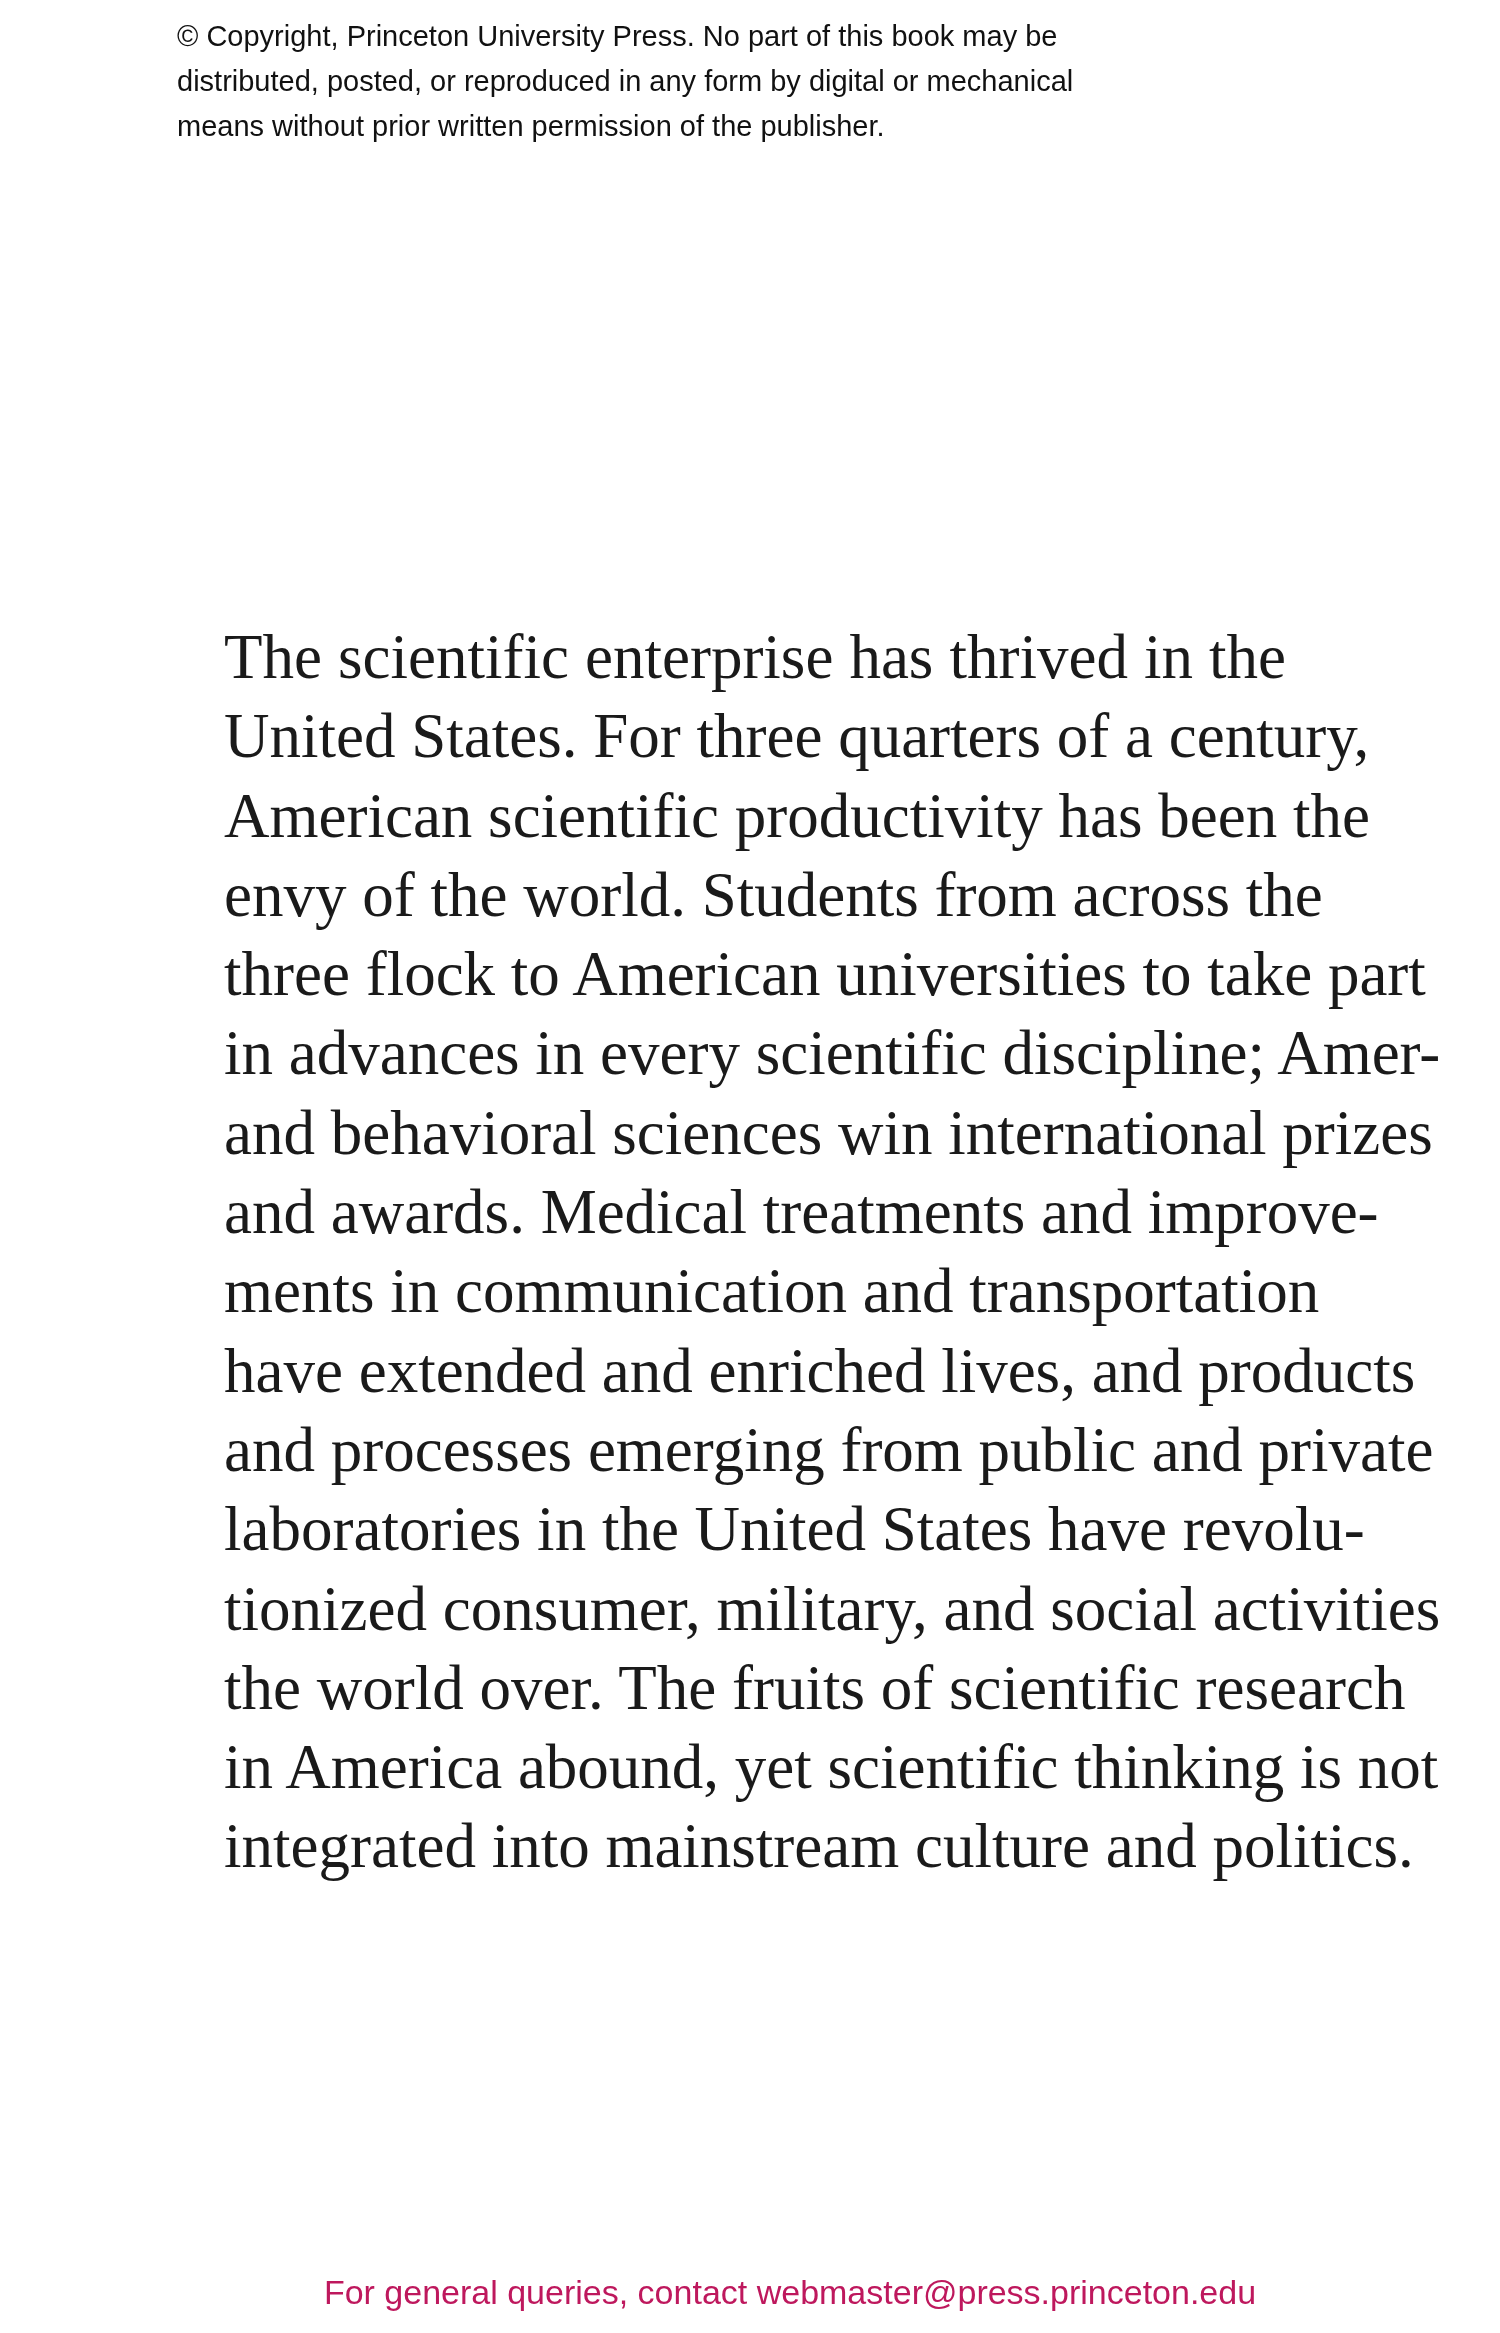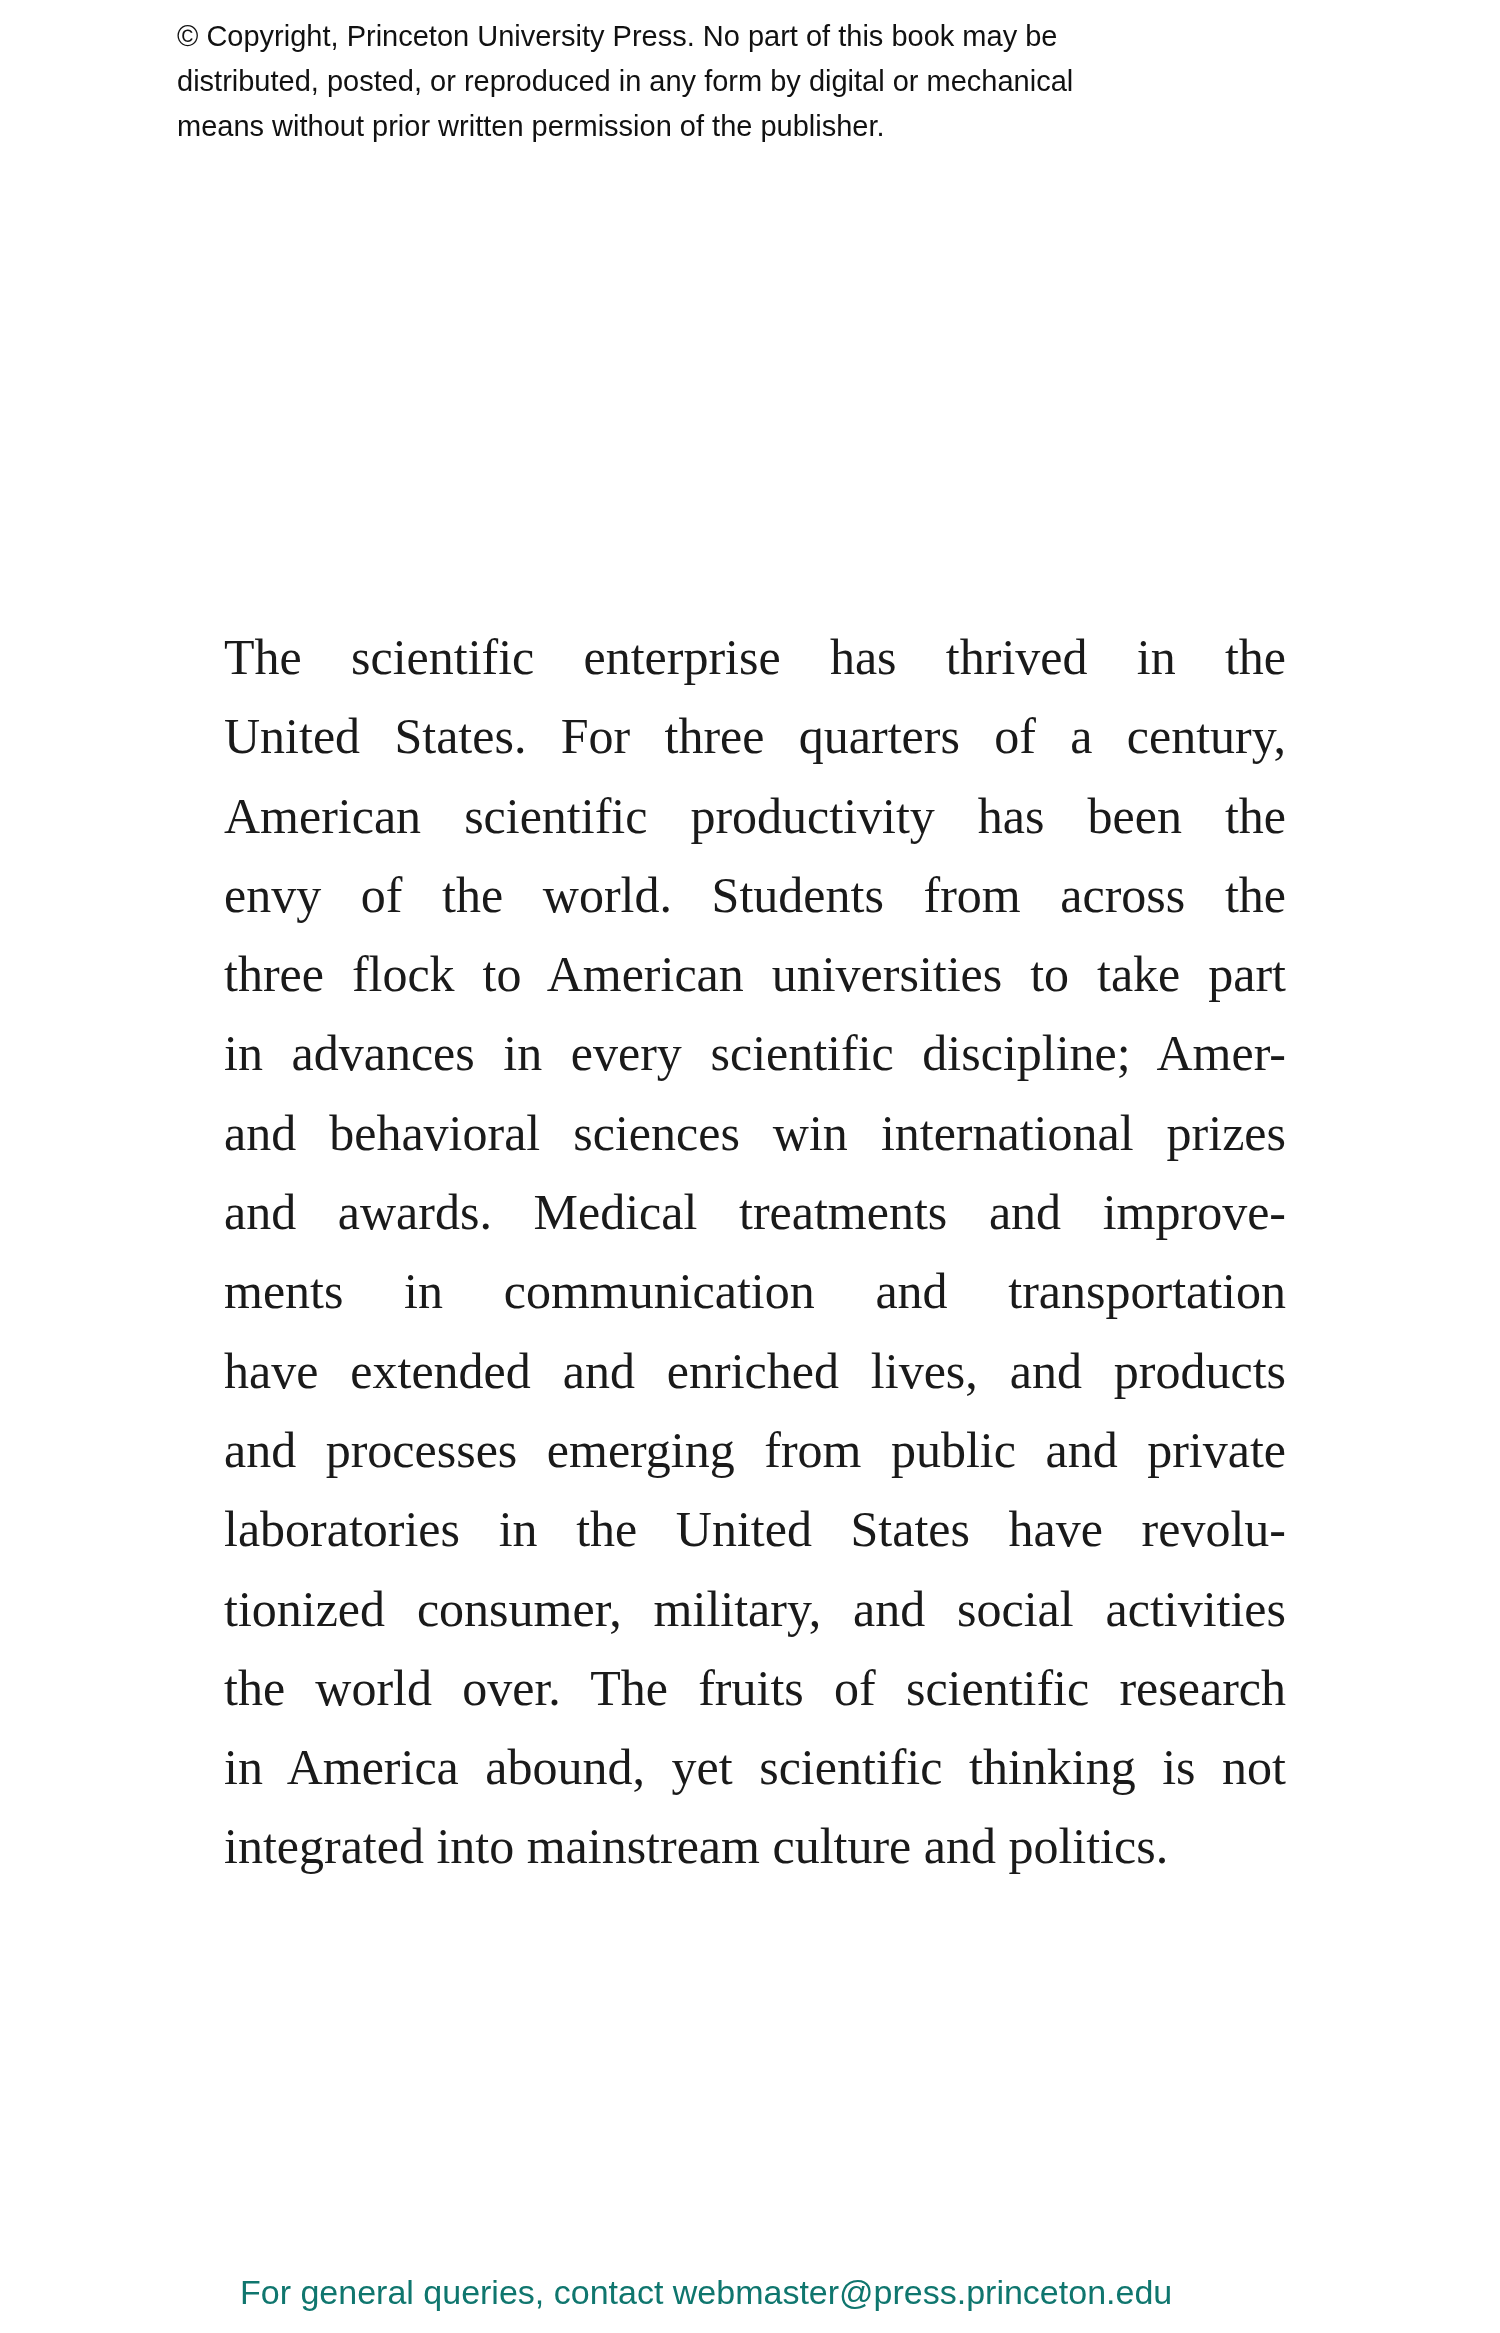--- a/index.html
+++ b/index.html
@@ -5,29 +5,29 @@
   html, body { margin: 0; padding: 0; background: #ffffff; }
   body { width: 1500px; height: 2333px; position: relative; overflow: hidden; color: #111; }
   .copyright {
     position: absolute; left: 177px; top: 14px; width: 1200px;
     font-family: "Liberation Sans", sans-serif; font-size: 29px; line-height: 45px;
     color: #111;
   }
   .copyright div { white-space: nowrap; }
   .body-text {
     position: absolute; left: 224px; top: 618px; width: 1070px;
-    font-family: "Liberation Serif", serif; font-size: 50px; line-height: 79.3px;
+    font-family: "Liberation Serif", serif; font-size: 63px; line-height: 79.3px;
     color: #1a1a1a;
   }
   .body-text .line { white-space: nowrap; text-align: justify; text-align-last: justify; width: 1062px; }
   .body-text .line.last { text-align-last: left; }
   .footer {
     position: absolute; left: 240px; top: 2272px; width: 1100px;
     font-family: "Liberation Sans", sans-serif; font-size: 34px; line-height: 40px;
-    color: #0f766e; white-space: nowrap;
+    color: #be185d; white-space: nowrap; text-align: center;
   }
 </style>
 </head>
 <body>
 
 <div class="copyright">
   <div>© Copyright, Princeton University Press. No part of this book may be</div>
   <div>distributed, posted, or reproduced in any form by digital or mechanical</div>
   <div>means without prior written permission of the publisher.</div>
 </div>

